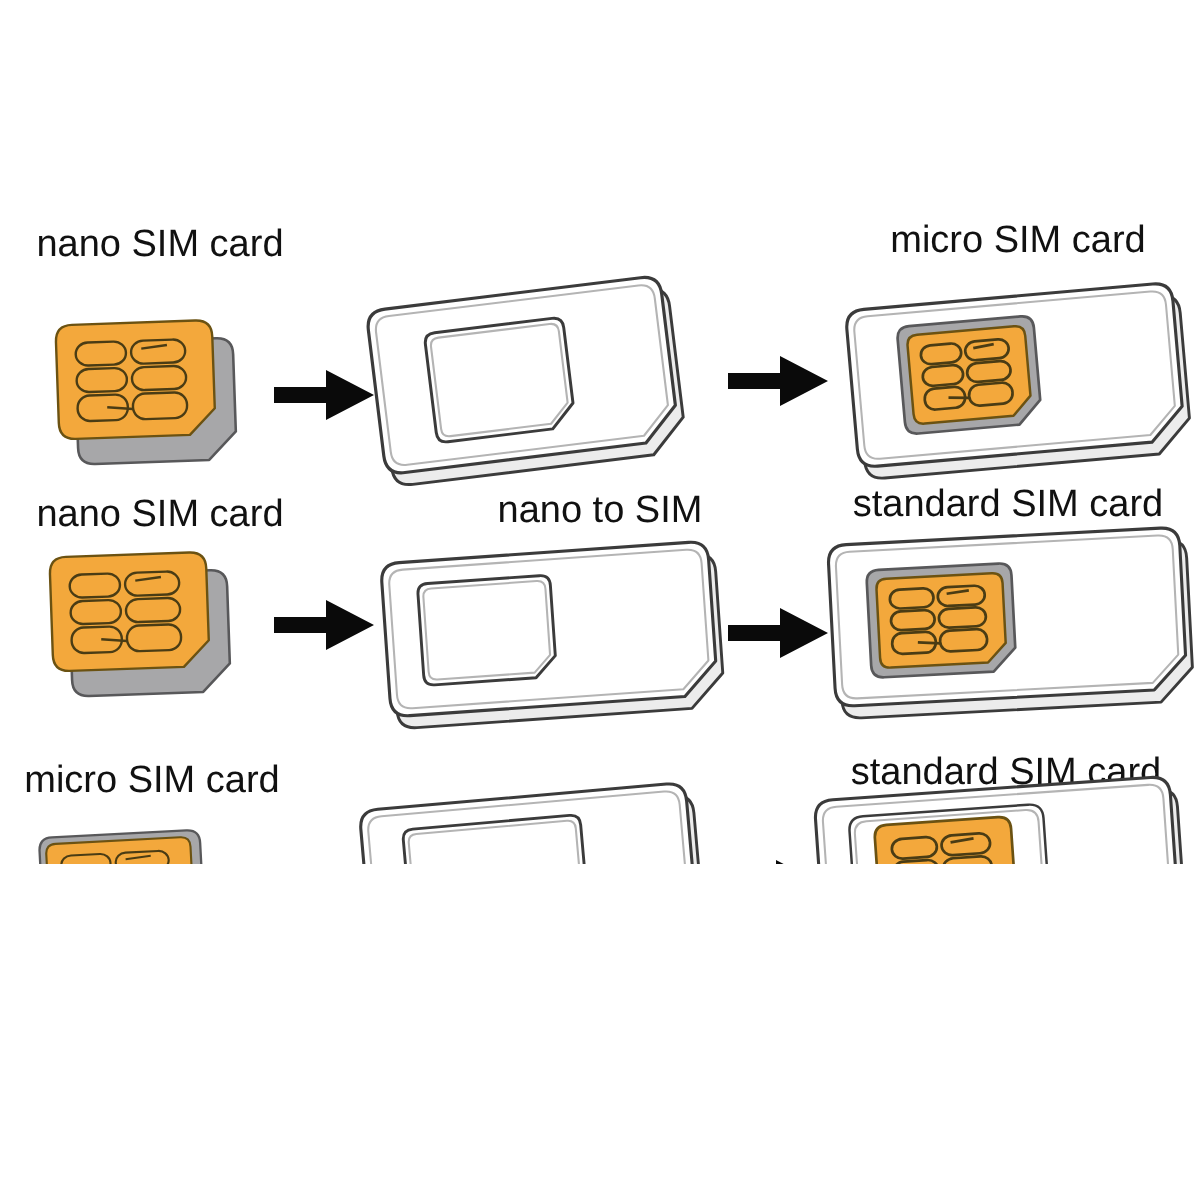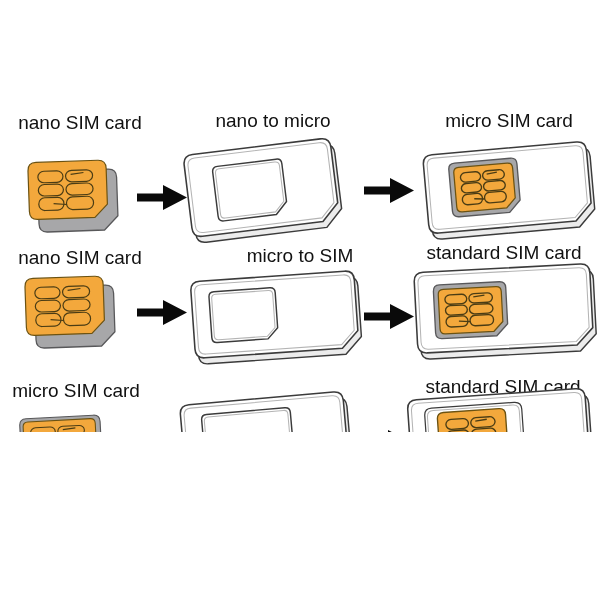--- a/index.html
+++ b/index.html
@@ -15,25 +15,24 @@
   .gfx svg{display:block;width:100%;height:100%;overflow:visible;}
   .arrow{position:absolute;width:50px;height:27px;}
   .arrow svg{display:block;width:100%;height:100%;}
 </style>
 </head>
 <body>
 
 <div class="canvas">
 
   <div class="lbl" style="left:0px;top:113px;width:160px;">nano SIM card</div>
-  <div class="lbl" style="left:198px;top:111px;width:150px;">nano to micro</div>
   <div class="lbl" style="left:426px;top:111px;width:166px;">micro SIM card</div>
 
   <div class="lbl" style="left:0px;top:248px;width:160px;">nano SIM card</div>
-  <div class="lbl" style="left:224px;top:246px;width:152px;">micro to SIM</div>
+  <div class="lbl" style="left:224px;top:246px;width:152px;">nano to SIM</div>
   <div class="lbl" style="left:418px;top:243px;width:172px;">standard SIM card</div>
 
   <div class="lbl" style="left:0px;top:381px;width:152px;">micro SIM card</div>
   <div class="lbl" style="left:416px;top:377px;width:174px;">standard SIM card</div>
 
   <div class="gfx" id="g-nano1" style="left:28px;top:160px;width:92px;height:74px;transform:rotate(-2deg);">
       <svg viewBox="0 0 100 80" preserveAspectRatio="xMidYMid meet">
         <path d="M 9 0 H 77 Q 86 0 86 9 V 51 L 71 66 H 9 Q 0 66 0 57 V 9 Q 0 0 9 0 Z" transform="translate(11,11)" fill="#A7A7A9" stroke="#58585A" stroke-width="1.4" stroke-linejoin="round"></path>
         <path d="M 9 0 H 76 Q 85 0 85 9 V 48 L 71 62 H 9 Q 0 62 0 53 V 9 Q 0 0 9 0 Z" transform="translate(1,1)" fill="#F3A83C" stroke="#6B5212" stroke-width="1.3" stroke-linejoin="round"></path>
         <rect x="11.5" y="10.9" width="27.3" height="12.5" rx="6.7" fill="none" stroke="#4A3C14" stroke-width="1.3"></rect>

